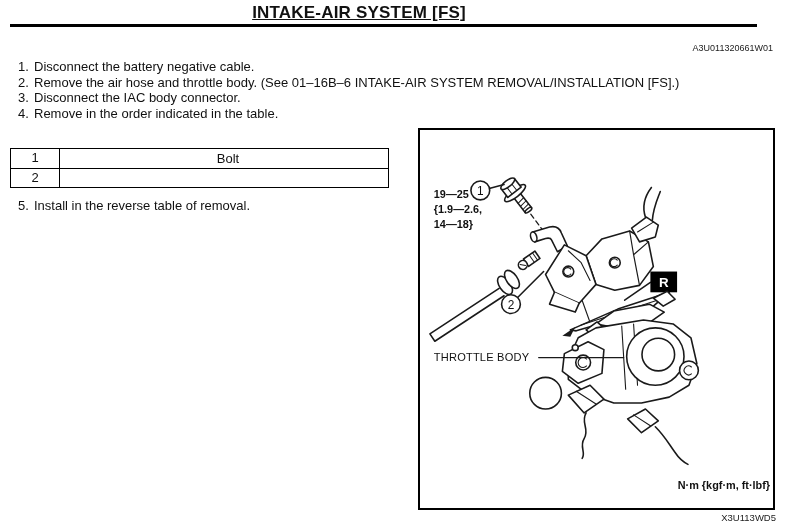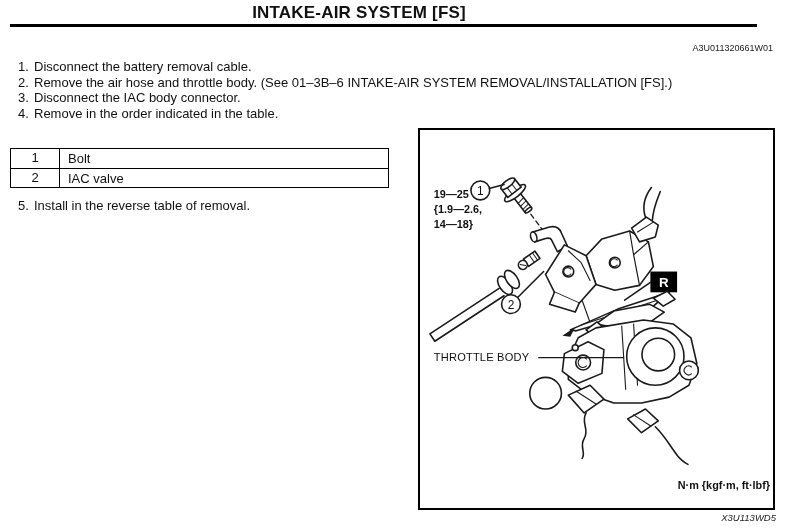--- a/index.html
+++ b/index.html
@@ -2,79 +2,78 @@
 <html><head>
 <meta charset="utf-8">
 <style>
   * { margin:0; padding:0; box-sizing:border-box; }
   body { background:#fff; }
   .page {
     position:relative; width:789px; height:530px; background:#ffffff;
     font-family:"Liberation Sans","DejaVu Sans",sans-serif; color:#111; overflow:hidden;
   }
   .title { position:absolute; top:3px; left:0; width:718px; text-align:center;
-           font-size:17px; font-weight:bold; letter-spacing:0.2px; }
+           font-size:17px; font-weight:bold; letter-spacing:0.2px;text-decoration:underline; }
   .title-rule { position:absolute; top:24px; left:10px; width:747px; height:3px; background:#000; }
   .heading { position:absolute; top:35px; left:8px; font-size:14px; font-weight:bold; }
   .doc-code { position:absolute; top:43px; right:16px; font-size:9px; color:#222; }
   .steps { position:absolute; left:18px; top:59px; width:738px; font-size:13px; line-height:15.7px; }
   .step { display:grid; grid-template-columns:16px 1fr; }
   .step-num { text-align:left; }
   .steps-after { position:absolute; left:18px; top:198px; width:738px; font-size:13px; line-height:15.7px; }
   .parts-table { position:absolute; left:10px; top:148px; width:379px; border:1px solid #000; font-size:13px; }
   .parts-row { display:grid; grid-template-columns:49px 1fr; height:19px; line-height:17px; align-items:center; }
   .parts-row + .parts-row { border-top:1px solid #000; }
   .cell-num { border-right:1px solid #000; text-align:center; height:100%; line-height:18px; }
-  .cell-name { padding-left:8px; }
+  .cell-name { padding-left:8px;text-align:center; }
   .figure-box { position:absolute; left:418px; top:128px; width:357px; height:382px;
                 border:2px solid #000; background:#fff; }
   .figure-box svg { display:block; width:100%; height:100%; }
-  .figure-code { position:absolute; top:512px; right:13px; font-size:9.5px; color:#222;font-style:italic; }
+  .figure-code { position:absolute; top:512px; right:13px; font-size:9.5px; color:#222; }
   .t-bold11 { font:bold 11px "Liberation Sans","DejaVu Sans",sans-serif; fill:#111; }
   .t-callout { font:12px "Liberation Sans","DejaVu Sans",sans-serif; fill:#111; }
   .t-marker { font:bold 13.5px "Liberation Sans","DejaVu Sans",sans-serif; fill:#fff; }
   .t-label { font:11.2px "Liberation Sans","DejaVu Sans",sans-serif; fill:#111; letter-spacing:0.2px; }
 </style>
 </head>
 <body>
 
 <div class="page">
 
   <div class="title">INTAKE-AIR SYSTEM [FS]</div>
   <div class="title-rule"></div>
 
   <div class="doc-code">A3U011320661W01</div>
 
   <div class="steps">
     <div class="step">
       <span class="step-num">1.</span>
-      <span class="step-text">Disconnect the battery removal cable.</span>
+      <span class="step-text">Disconnect the battery negative cable.</span>
     </div>
     <div class="step">
       <span class="step-num">2.</span>
-      <span class="step-text">Remove the air hose and throttle body. (See 01–3B–6 INTAKE-AIR SYSTEM REMOVAL/INSTALLATION [FS].)</span>
+      <span class="step-text">Remove the air hose and throttle body. (See 01–16B–6 INTAKE-AIR SYSTEM REMOVAL/INSTALLATION [FS].)</span>
     </div>
     <div class="step">
       <span class="step-num">3.</span>
       <span class="step-text">Disconnect the IAC body connector.</span>
     </div>
     <div class="step">
       <span class="step-num">4.</span>
       <span class="step-text">Remove in the order indicated in the table.</span>
     </div>
   </div>
 
   <div class="parts-table">
     <div class="parts-row">
       <div class="cell-num">1</div>
       <div class="cell-name">Bolt</div>
     </div>
     <div class="parts-row">
       <div class="cell-num">2</div>
-      <div class="cell-name">IAC valve</div>
     </div>
   </div>
 
   <div class="steps-after">
     <div class="step">
       <span class="step-num">5.</span>
       <span class="step-text">Install in the reverse table of removal.</span>
     </div>
   </div>
 

